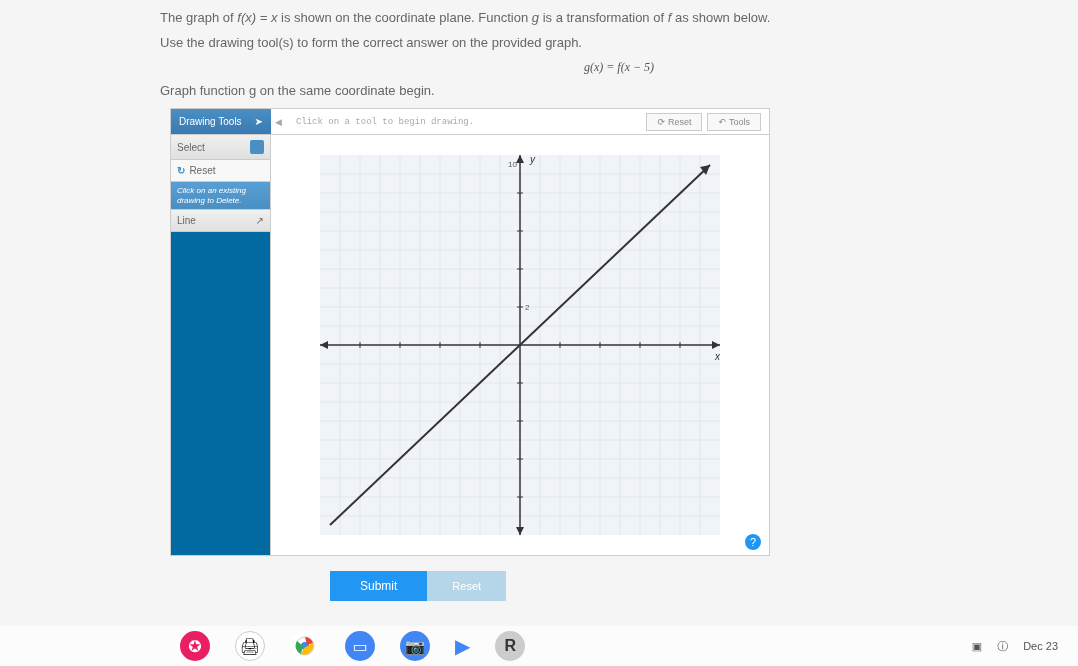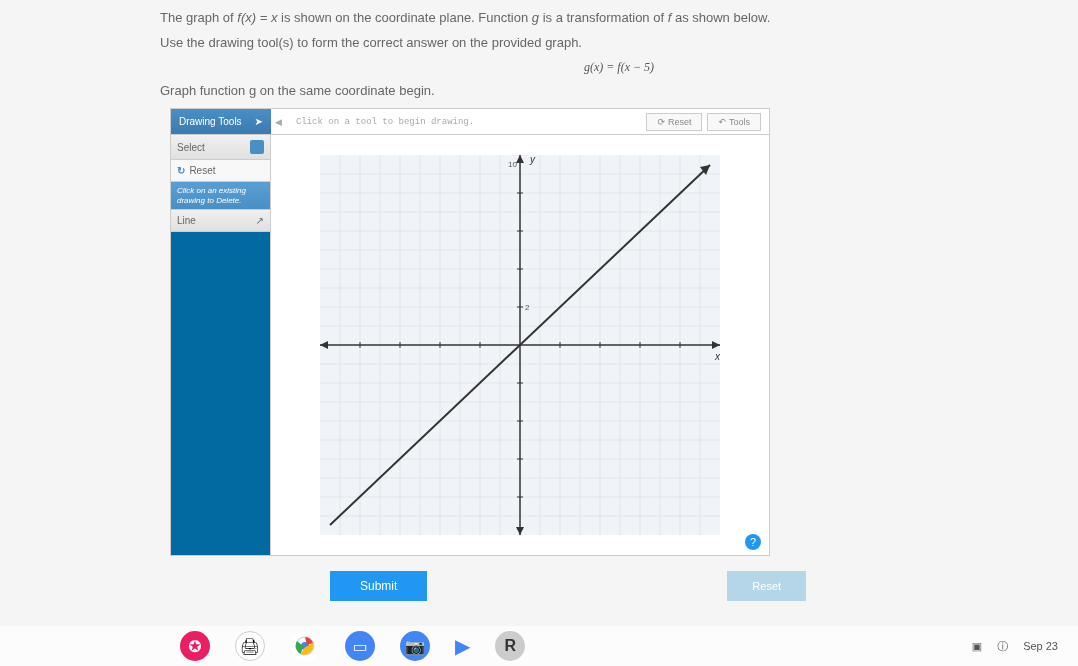--- a/index.html
+++ b/index.html
@@ -146,21 +146,20 @@
       font-size: 11px;
       display: flex;
       align-items: center;
       justify-content: center;
       cursor: pointer;
     }
     .bottom-buttons {
       margin-top: 15px;
       margin-left: 170px;
       display: flex;
-      gap: 300px;
     }
     .submit-btn {
       background: #2196F3;
       color: white;
       border: none;
       padding: 8px 30px;
       font-size: 12px;
       cursor: pointer;
     }
     .reset-btn-main {
@@ -361,15 +360,15 @@
         <path d="M6 18 A9 9 0 0 1 2 5 L8 10 Z" fill="#34a853"></path>
       </svg>
   </div>
   <div class="app-icon app-blue">▭</div>
   <div class="app-icon app-blue">📷</div>
   <div class="play-icon">▶</div>
   <div class="app-icon app-r">R</div>
   <div class="taskbar-right">
     <span>▣</span>
     <span>ⓘ</span>
-    <span>Sep 23</span>
+    <span>Dec 23</span>
   </div>
 </div>
 
 </body></html>

